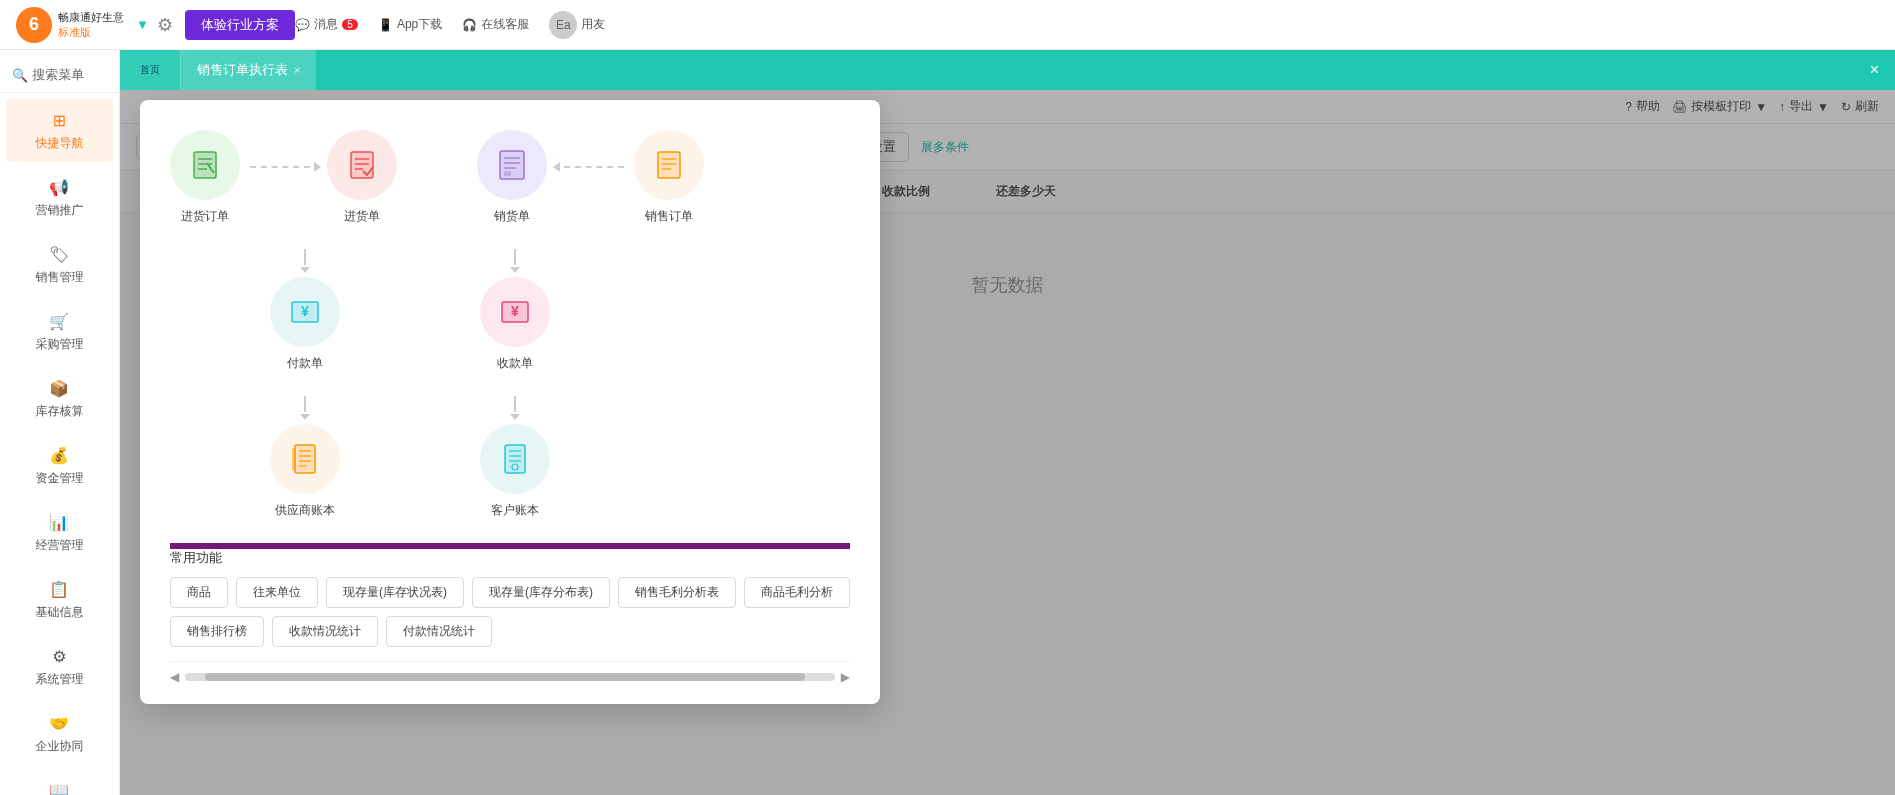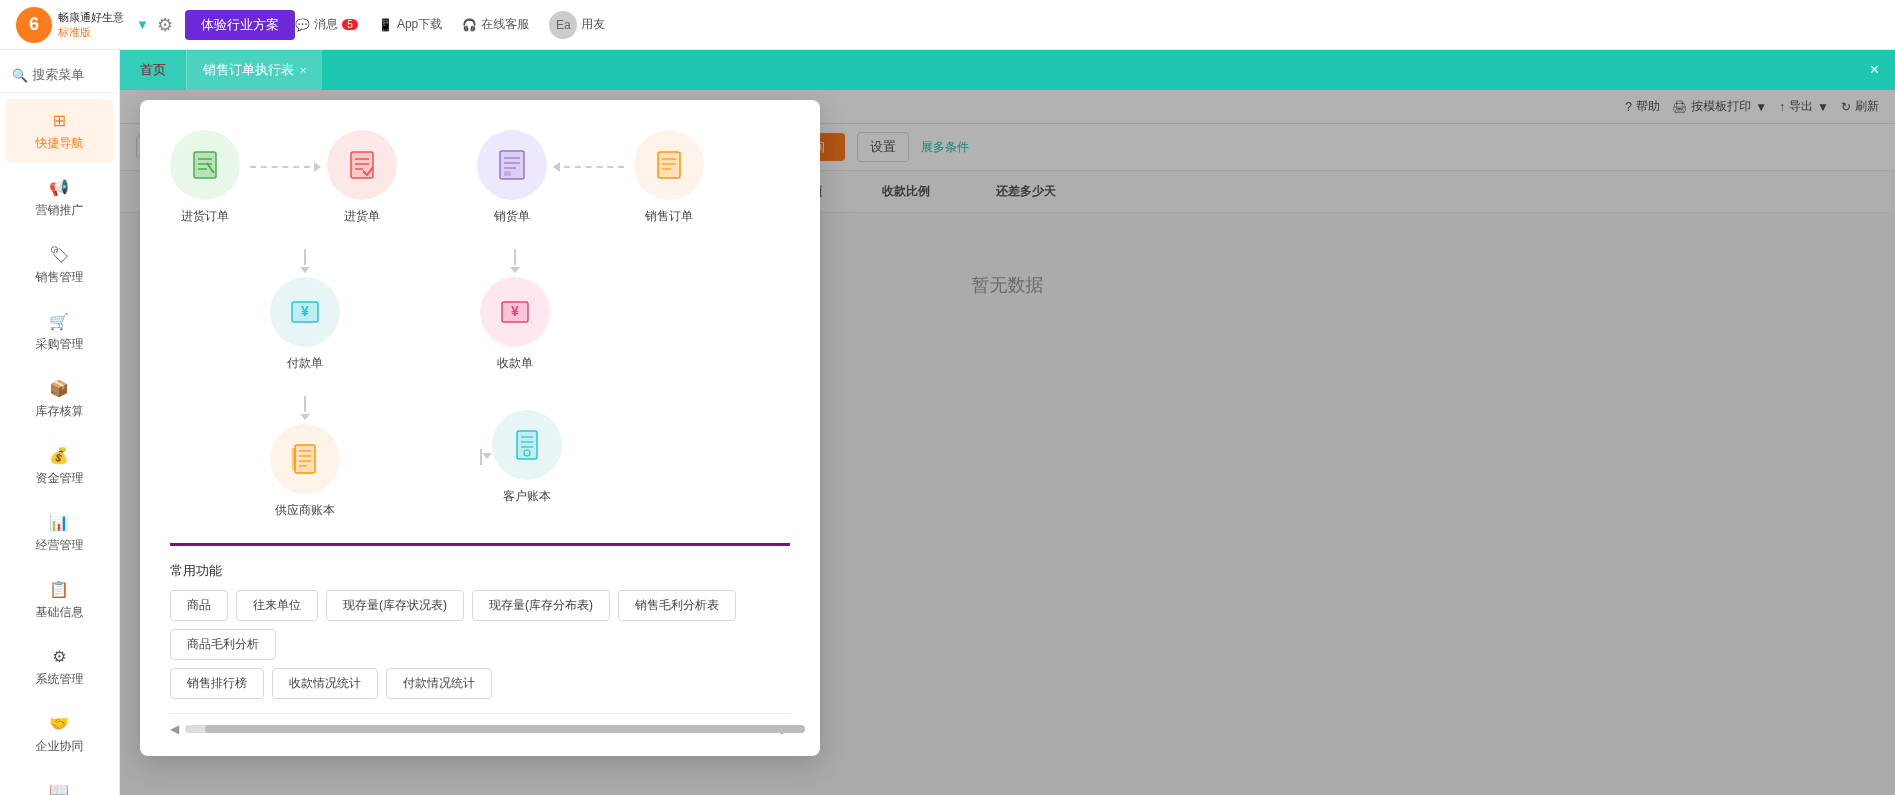--- a/index.html
+++ b/index.html
@@ -156,22 +156,22 @@
       display: flex;
       align-items: center;
       padding: 0 0 0 0;
       position: relative;
     }
     .tab-home {
       padding: 0 20px;
       height: 100%;
       display: flex;
       align-items: center;
-      color: #7f1d1d;
-      font-size: 13px;
+      color: #0c4a6e;
+      font-size: 10px;
       cursor: pointer;
       background: rgba(255,255,255,0.1);
     }
     .tab-item {
       padding: 0 16px;
       height: 100%;
       display: flex;
       align-items: center;
       color: #fff;
       font-size: 13px;
@@ -311,21 +311,21 @@
       background: rgba(0,0,0,0.3);
       z-index: 100;
       display: flex;
       align-items: flex-start;
       justify-content: flex-start;
       padding: 10px 0 0 20px;
     }
     .modal-box {
       background: #fff;
       border-radius: 8px;
-      width: 680px;
+      width: 740px;
       min-height: 460px;
       box-shadow: 0 8px 32px rgba(0,0,0,0.18);
       padding: 30px 30px 20px;
       position: relative;
     }
     .flow-node {
       display: flex;
       flex-direction: column;
       align-items: center;
       gap: 8px;
@@ -366,22 +366,22 @@
     .arrow-head-left {
       width: 0;
       height: 0;
       border-top: 5px solid transparent;
       border-bottom: 5px solid transparent;
       border-right: 7px solid #ccc;
     }
 
     
     .common-functions {
-      border-top: 3px solid #701a75;
-      padding-top: 16px;
+      border-top: 6px solid #701a75;
+      padding-top: 0;
     }
     .cf-title {
       font-size: 13px;
       color: #333;
       margin-bottom: 10px;
     }
     .cf-buttons {
       display: flex;
       flex-wrap: wrap;
       gap: 8px;
@@ -711,21 +711,21 @@
                     <line x1="12" y1="25" x2="20" y2="25" stroke="#ff9800" stroke-width="1.2"></line>
                     <rect x="5" y="7" width="4" height="22" rx="1" fill="#ff9800" opacity="0.5"></rect>
                   </svg>
                 </div>
                 <div class="flow-label">供应商账本</div>
               </div>
             </div>
 
             <div style="width:140px;"></div>
 
-            <div style="display:flex;flex-direction:row;align-items:center;">
+            <div style="display:flex;flex-direction:column;align-items:center;">
               <div style="width:2px;height:16px;background:#ccc;margin-bottom:2px;"></div>
               <div style="width:0;height:0;border-left:5px solid transparent;border-right:5px solid transparent;border-top:6px solid #ccc;margin-bottom:4px;"></div>
               <div class="flow-node">
                 <div class="flow-circle teal">
                   <svg width="36" height="36" viewBox="0 0 36 36" fill="none">
                     <rect x="8" y="4" width="20" height="28" rx="2" fill="#26c6da" opacity="0.2"></rect>
                     <rect x="8" y="4" width="20" height="28" rx="2" stroke="#26c6da" stroke-width="1.5" fill="none"></rect>
                     <line x1="12" y1="10" x2="24" y2="10" stroke="#26c6da" stroke-width="1.2"></line>
                     <line x1="12" y1="15" x2="24" y2="15" stroke="#26c6da" stroke-width="1.2"></line>
                     <line x1="12" y1="20" x2="24" y2="20" stroke="#26c6da" stroke-width="1.2"></line>

